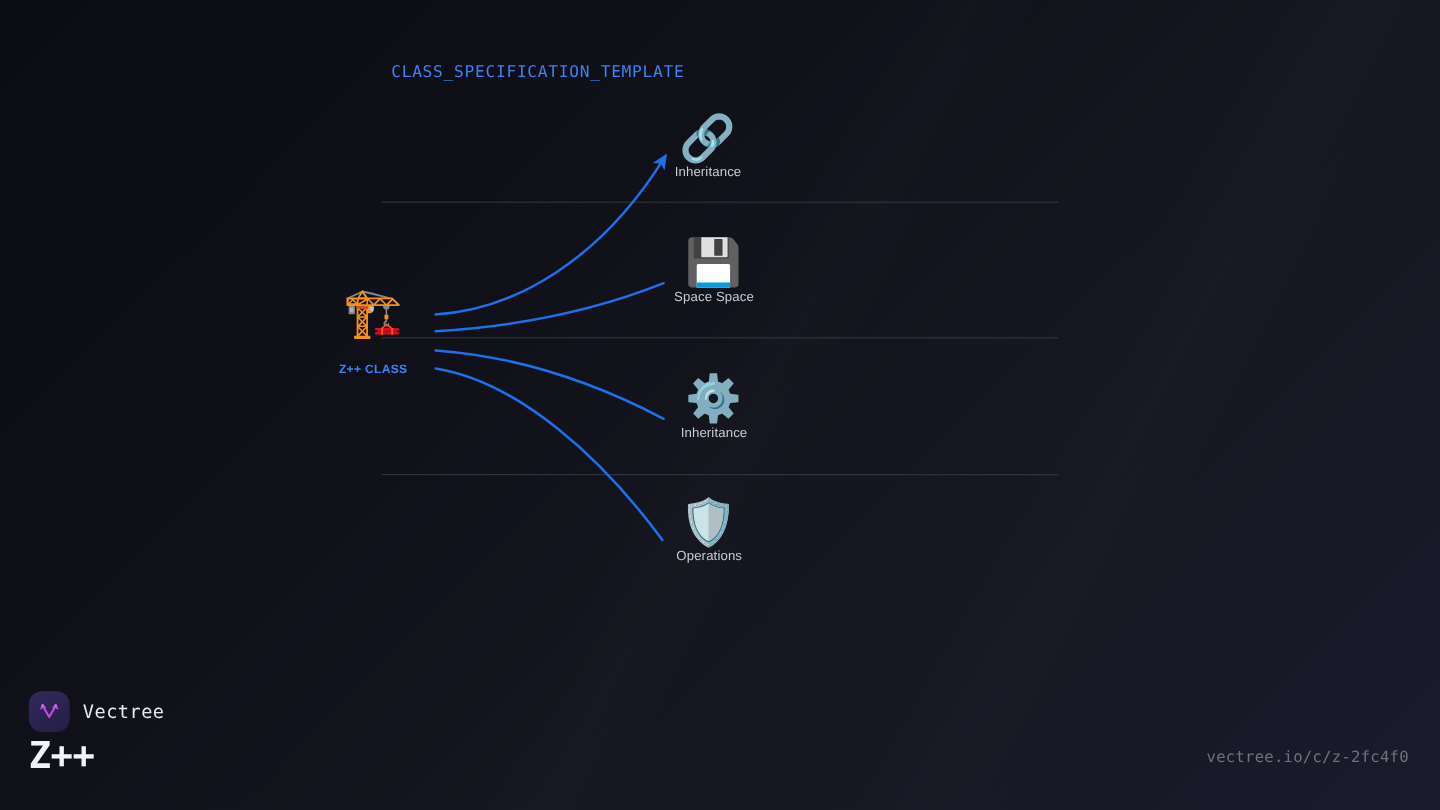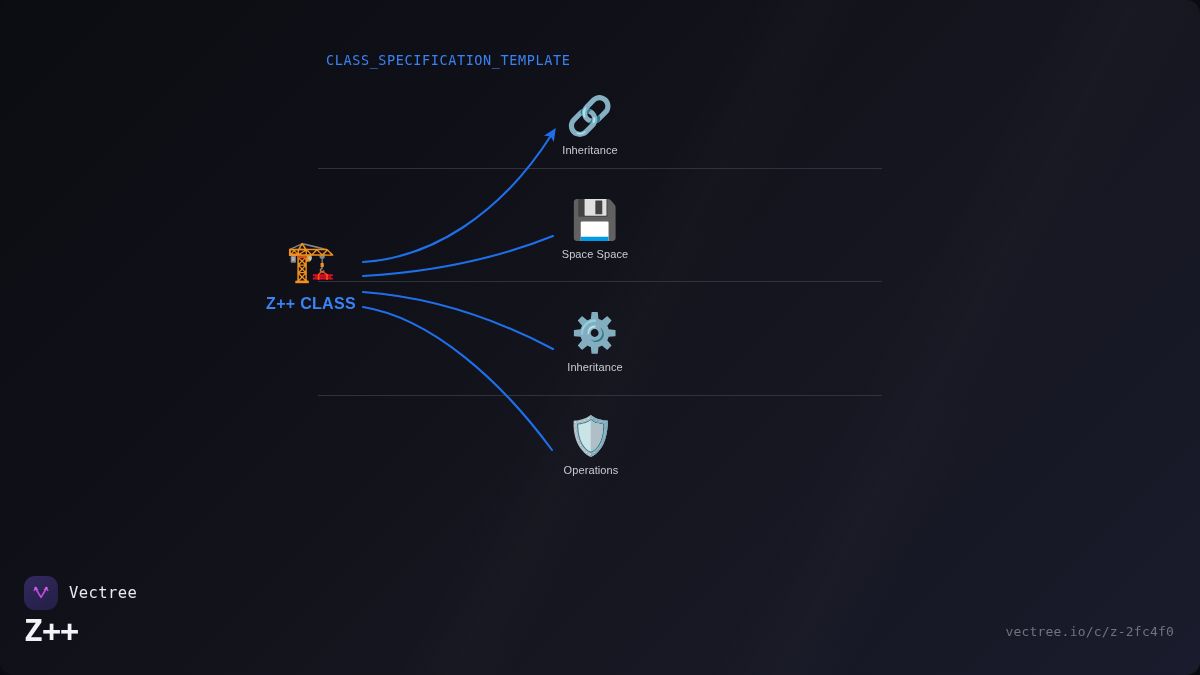--- a/index.html
+++ b/index.html
@@ -14,21 +14,20 @@
     font-family: "Liberation Sans", sans-serif;
   }
 
   #canvas {
     position: relative;
     width: 1200px;
     height: 675px;
     background:
       linear-gradient(135deg, #0c0d12 0%, #101119 38%, #15161f 60%, #1a1b2c 100%);
     overflow: hidden;
-    border-radius: 14px;
   }
 
   
   #bg-sheen {
     position: absolute;
     inset: 0;
     background:
       linear-gradient(118deg, rgba(255,255,255,0.000) 48%, rgba(255,255,255,0.012) 52%, rgba(255,255,255,0.000) 56%),
       linear-gradient(118deg, rgba(255,255,255,0.000) 68%, rgba(255,255,255,0.010) 73%, rgba(255,255,255,0.000) 78%);
     pointer-events: none;
@@ -77,41 +76,41 @@
     width: 130px;
     text-align: center;
   }
   #root-icon {
     font-size: 40px;
     line-height: 46px;
     height: 46px;
     display: block;
   }
   #root-label {
-    margin-top: 11px;
-    font-size: 16px;
+    margin-top: 19px;
+    font-size: 10px;
     font-weight: bold;
     color: #3b82f6;
     letter-spacing: 0.3px;
   }
 
   
   .branch {
     position: absolute;
     width: 160px;
     text-align: center;
   }
   .branch-icon {
     font-size: 38px;
     line-height: 44px;
     height: 44px;
     display: block;
   }
   .branch-label {
-    margin-top: 6px;
+    margin-top: 0;
     font-size: 11px;
     color: #c9ccd4;
     letter-spacing: 0.1px;
   }
   #branch-0 { left: 510px; top: 94px; }
   #branch-1 { left: 515px; top: 198px; }
   #branch-2 { left: 515px; top: 311px; }
   #branch-3 { left: 511px; top: 414px; }
 
   

